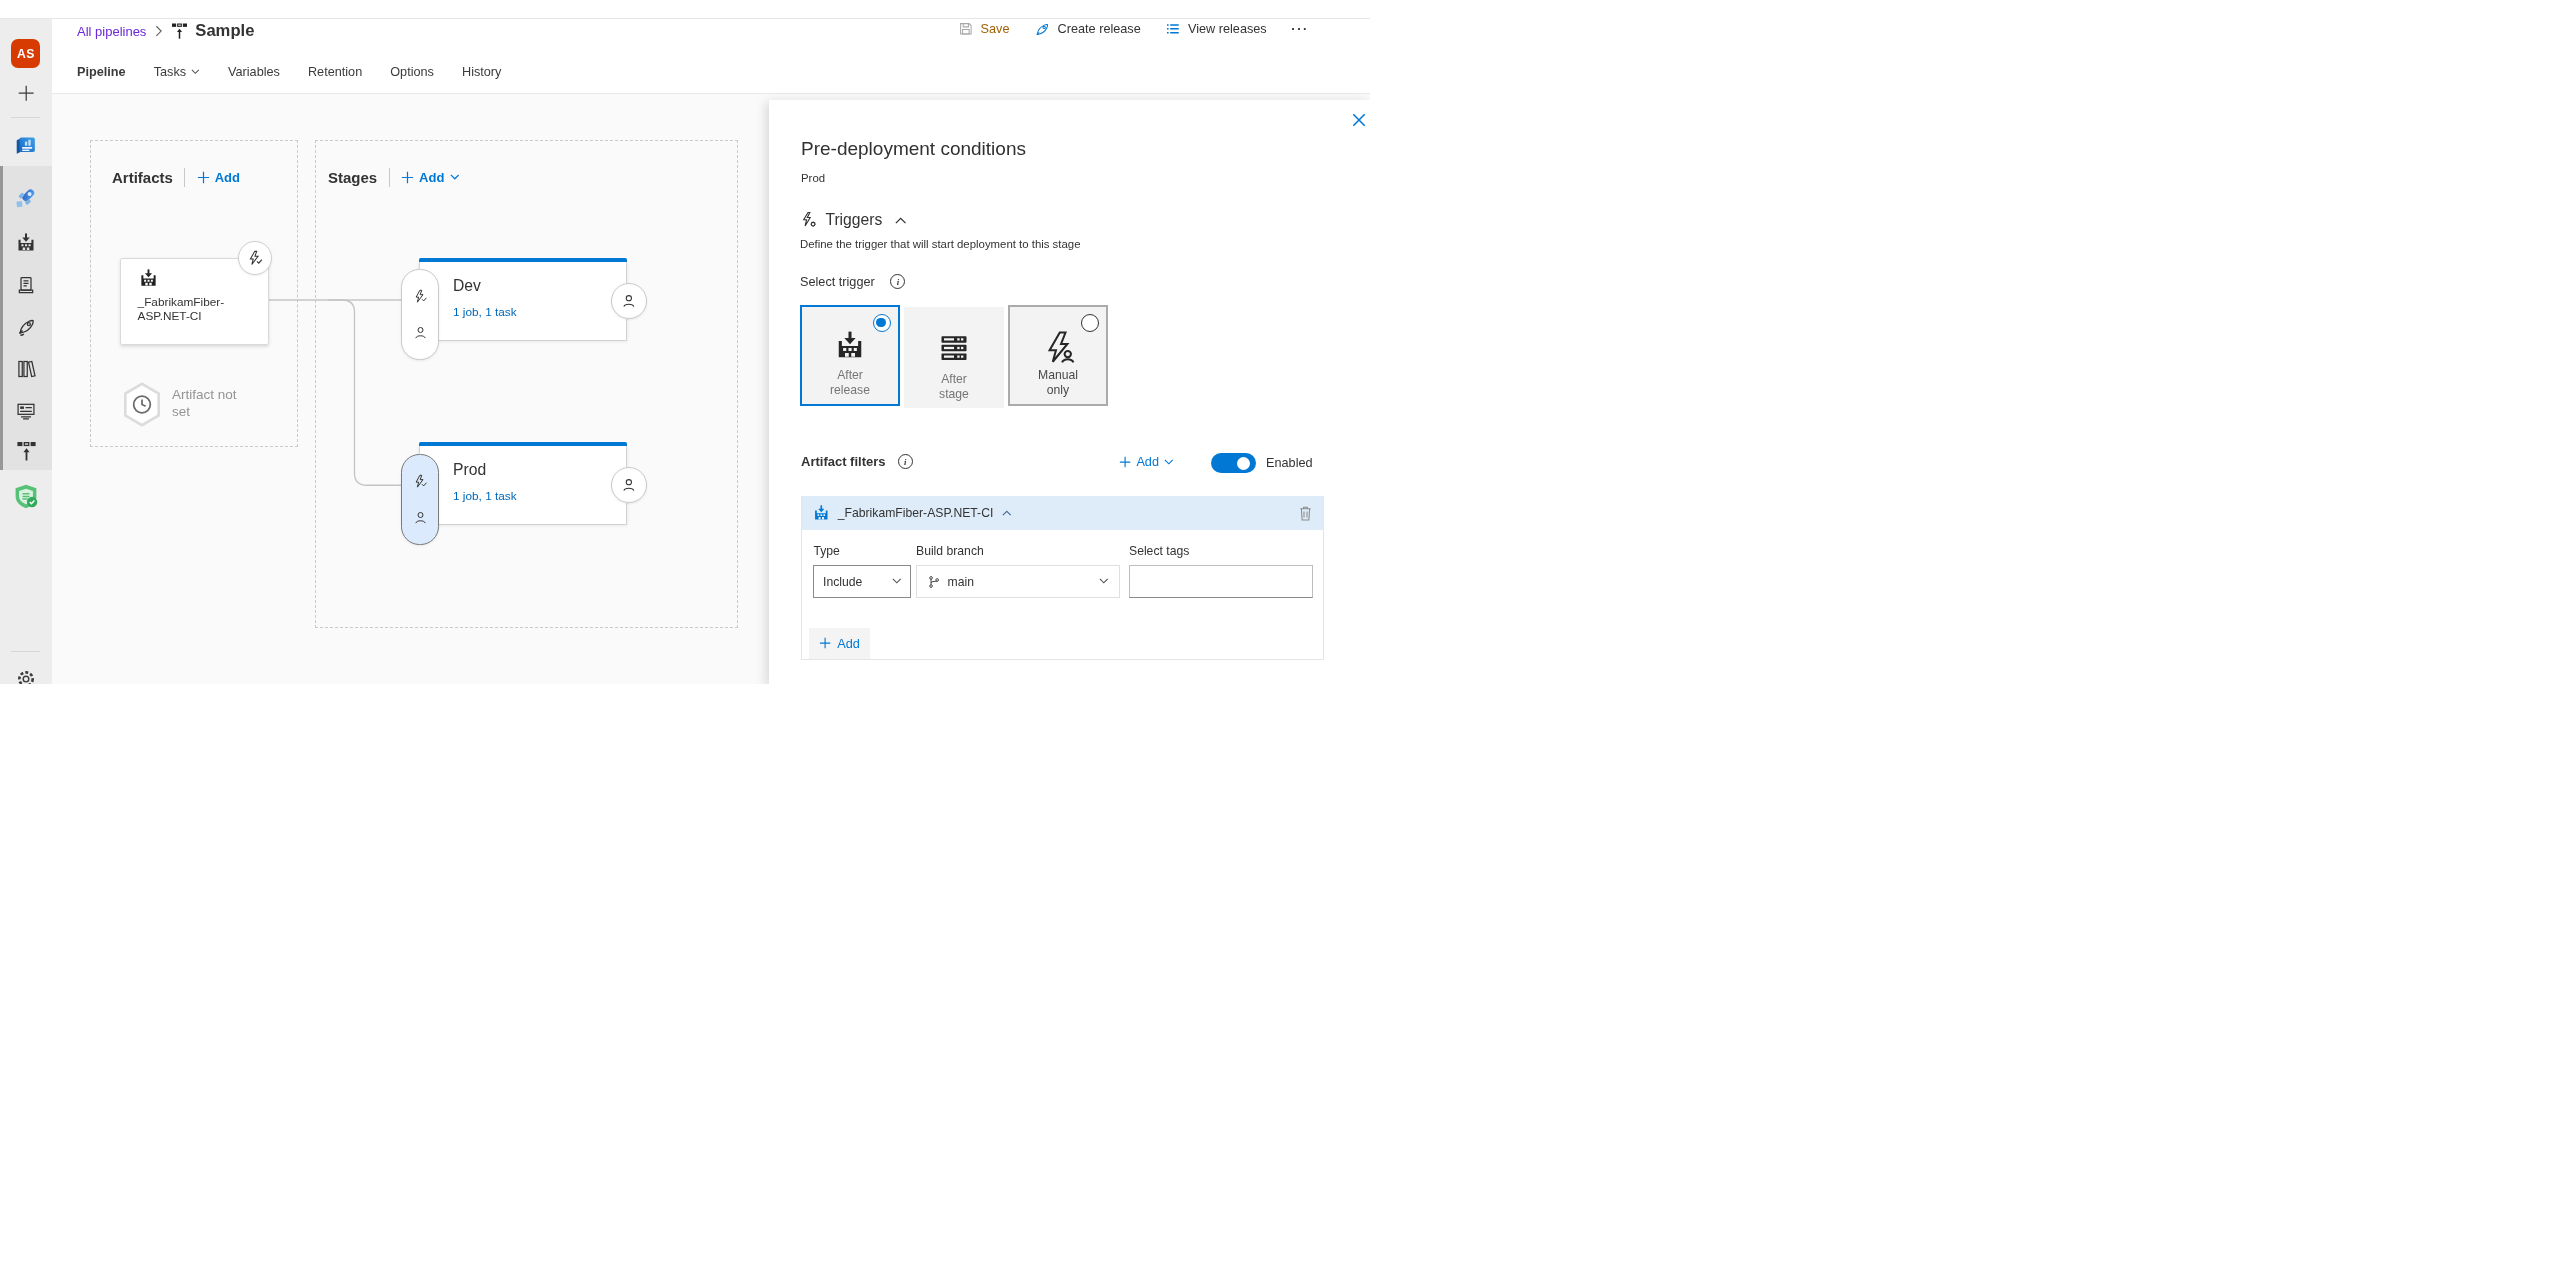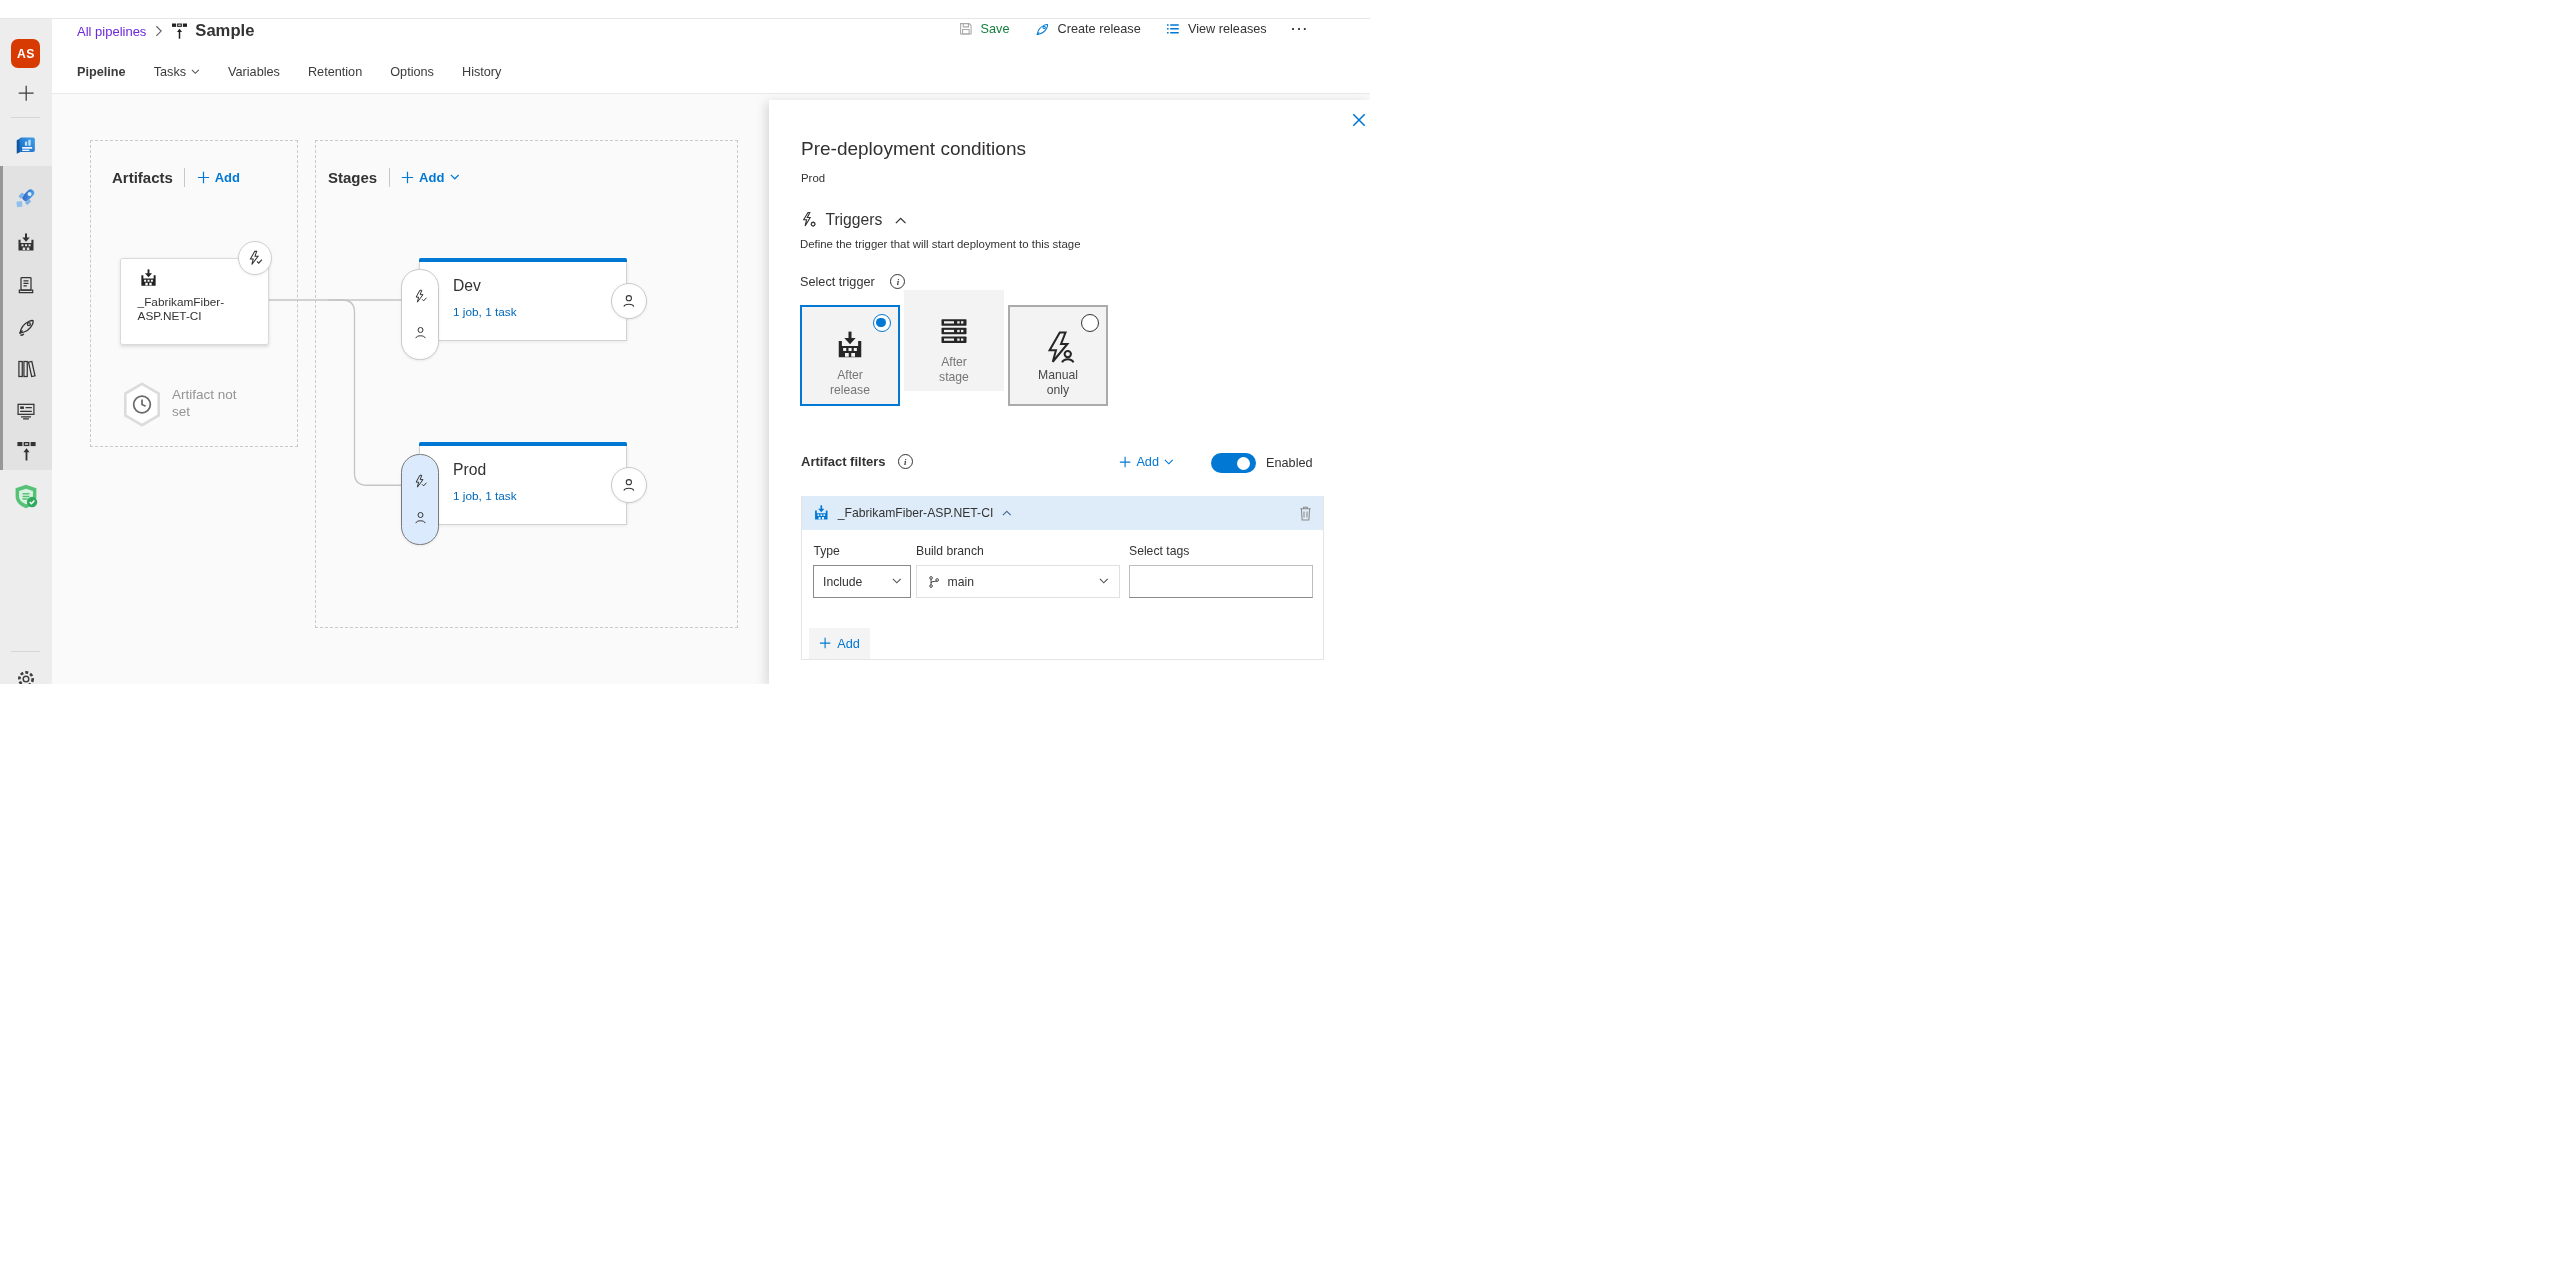--- a/index.html
+++ b/index.html
@@ -15,21 +15,21 @@
   .side-scroll{left:0;top:147px;width:2.6px;height:304px;background:#979797;}
   .side-div{left:10.5px;width:29px;height:0.9px;background:#d6d6d6;}
   .avatar{left:11.4px;top:20px;width:29px;height:29px;border-radius:7px;background:#d83b01;color:#fff;
           font-size:12.2px;font-weight:700;display:flex;align-items:center;justify-content:center;letter-spacing:0.4px;}
   .sideicon{left:0;width:52px;display:flex;justify-content:center;}
   
   .crumb-root{font-size:13px;color:#6d28d9;}
   .crumb-cur{font-size:16.6px;font-weight:600;color:#333;}
   .toolbar{right:61px;top:21px;display:flex;align-items:center;gap:24.5px;font-size:12.7px;}
   .tbtn{display:flex;align-items:center;gap:7px;color:#333;}
-  .tbtn.disabled{color:#15803d;}
+  .tbtn.disabled{color:#a16207;}
   .tabs{left:77px;top:65px;display:flex;gap:28px;font-size:12.7px;align-items:flex-start;}
   .tab{padding-bottom:12.2px;color:#3b3b3b;display:flex;gap:5.2px;align-items:center;}
   .tab.active{font-weight:700;border-bottom:2.6px solid #0078d4;padding-bottom:15px;}
   .tabline{left:52px;top:93px;width:1319px;height:0.9px;background:#e8e8e8;}
   
   .canvas{left:52px;top:94px;width:1319px;height:590px;background:#fafafa;}
   .dashed{border:0.9px dashed #c9c9c9;}
   .secTitle{font-size:15px;font-weight:700;color:#333;}
   .vr{width:0.9px;height:19px;background:#c8c8c8;}
   .addlbl{font-size:13px;font-weight:600;color:#0078d4;}
@@ -475,21 +475,21 @@
           <rect x="10.8" y="0.5" width="2.4" height="5.5"></rect>
           <polygon points="7.5,5.5 16.5,5.5 12,10.5"></polygon>
           <path fill-rule="evenodd" d="M3 8h2.5v4h13V8H21v13H3V8zm3.5 5.5h2.5V16H6.5v-2.5zm4.3 0h2.5V16h-2.5v-2.5zm4.2 0h2.5V16H15v-2.5zM8 17.5h3v3H8v-3zm5 0h3v3h-3v-3z"></path>
         </svg>
       </div>
       <div class="tlabel">
           <span>After release</span>
         </div>
     </div>
 
-    <div class="tile" style="left:135px;top:190px;">
+    <div class="tile" style="left:135px;top:207px;">
       <div class="abs" style="left:0;right:0;top:26px;display:flex;justify-content:center;">
         <svg width="30" height="30" viewBox="0 0 24 24">
           <g fill="#262626">
             <rect x="2" y="2.5" width="20" height="5.2" rx="0.6"></rect>
             <rect x="2" y="9.4" width="20" height="5.2" rx="0.6"></rect>
             <rect x="2" y="16.3" width="20" height="5.2" rx="0.6"></rect>
           </g>
           <g fill="#f3f3f3">
             <rect x="4" y="4.2" width="8" height="1.8"></rect>
               <rect x="14.6" y="4.2" width="1.9" height="1.8"></rect>

